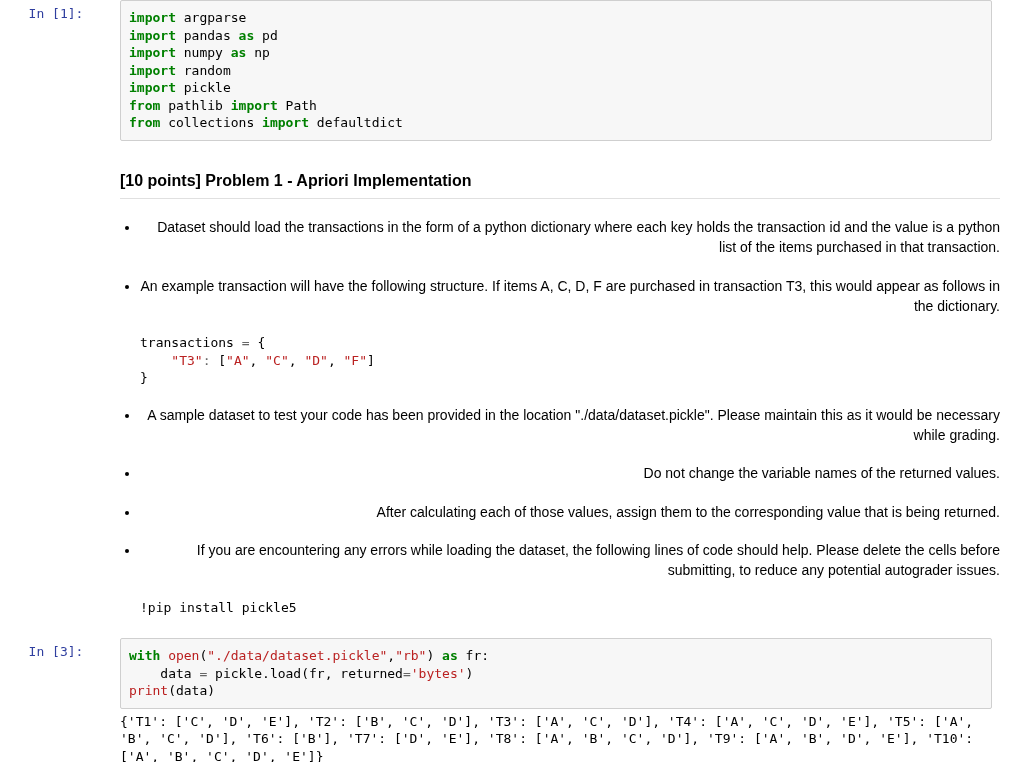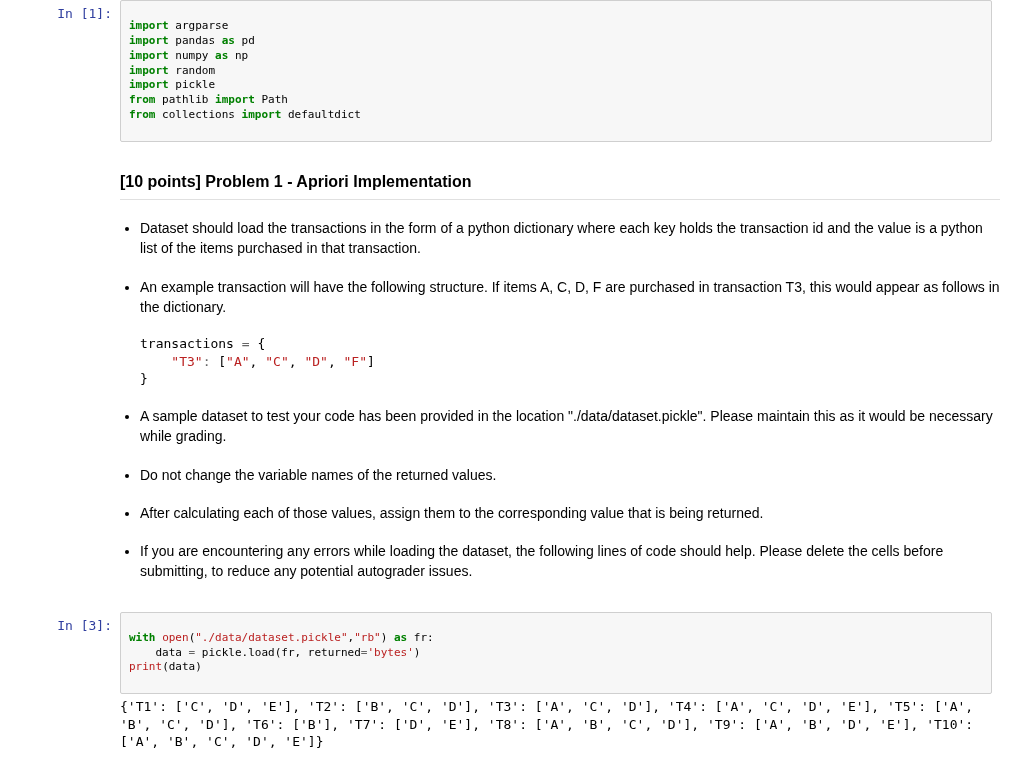--- a/index.html
+++ b/index.html
@@ -11,35 +11,35 @@
     color: #000;
     background: #fff;
   }
   .cell {
     display: flex;
     align-items: flex-start;
     width: 100%;
   }
   .prompt {
     min-width: 120px;
-    text-align: right;
+    text-align: center;
     padding: 6px 8px 4px 0;
     font-family: "DejaVu Sans Mono", Menlo, Consolas, monospace;
     font-size: 13px;
     color: #303F9F;
   }
   .prompt-empty { color: transparent; }
   .input-area {
     flex: 1;
     background: #f7f7f7;
     border: 1px solid #cfcfcf;
     border-radius: 2px;
-    padding: 18px 8px;
+    padding: 8px 8px;
     font-family: "DejaVu Sans Mono", Menlo, Consolas, monospace;
-    font-size: 11px;
+    font-size: 13px;
     line-height: 1.35;
     white-space: pre;
     margin-right: 24px;
     overflow-x: auto;
   }
   .output-area, .rendered-md {
     flex: 1;
     padding: 0 8px 0 0;
   }
   .output-area {
@@ -61,21 +61,21 @@
   }
   .rendered-md h2 {
     font-size: 16px;
     font-weight: bold;
     margin: 28px 0 10px 0;
     padding-bottom: 6px;
     border-bottom: 1px solid #e0e0e0;
   }
   .rendered-md p { margin: 8px 0; }
   .rendered-md ul { margin: 6px 0 10px 20px; padding: 0; }
-  .rendered-md li { margin: 18px 0; }
+  .rendered-md li { margin: 18px 0; text-align: right; }
   .codeblock {
     font-family: "DejaVu Sans Mono", Menlo, Consolas, monospace;
     font-size: 13px;
     white-space: pre;
     margin: 6px 0 10px 20px;
     line-height: 1.35;
   }
   
   .k { color: #008000; font-weight: bold; }
   .s { color: #BA2121; }
@@ -108,20 +108,21 @@
       </ul>
     <div class="codeblock"><span class="n">transactions </span><span class="op">=</span><span class="n"> {</span>
 <span class="n">    </span><span class="s">"T3"</span><span class="op">:</span><span class="n"> [</span><span class="s">"A"</span><span class="n">, </span><span class="s">"C"</span><span class="n">, </span><span class="s">"D"</span><span class="n">, </span><span class="s">"F"</span><span class="n">]</span>
 <span class="n">}</span></div>
     <ul>
         <li>A sample dataset to test your code has been provided in the location "./data/dataset.pickle". Please maintain this as it would be necessary while grading.</li>
         <li>Do not change the variable names of the returned values.</li>
         <li>After calculating each of those values, assign them to the corresponding value that is being returned.</li>
         <li>If you are encountering any errors while loading the dataset, the following lines of code should help. Please delete the cells before submitting, to reduce any potential autograder issues.</li>
       </ul>
+    <div class="codeblock"><span class="bang">!</span><span class="n">pip install pickle5</span></div>
   </div>
 </div>
 
 <div class="cell">
   <div class="prompt">In [3]:</div>
   <div class="input-area"><span class="k">with</span><span class="n"> </span><span class="nb">open</span><span class="n">(</span><span class="s">"./data/dataset.pickle"</span><span class="n">,</span><span class="s">"rb"</span><span class="n">) </span><span class="k">as</span><span class="n"> fr:</span>
 <span class="n">    data </span><span class="op">=</span><span class="n"> pickle.load(fr, returned</span><span class="op">=</span><span class="s">'bytes'</span><span class="n">)</span>
 <span class="nb">print</span><span class="n">(data)</span></div>
 </div>
 

